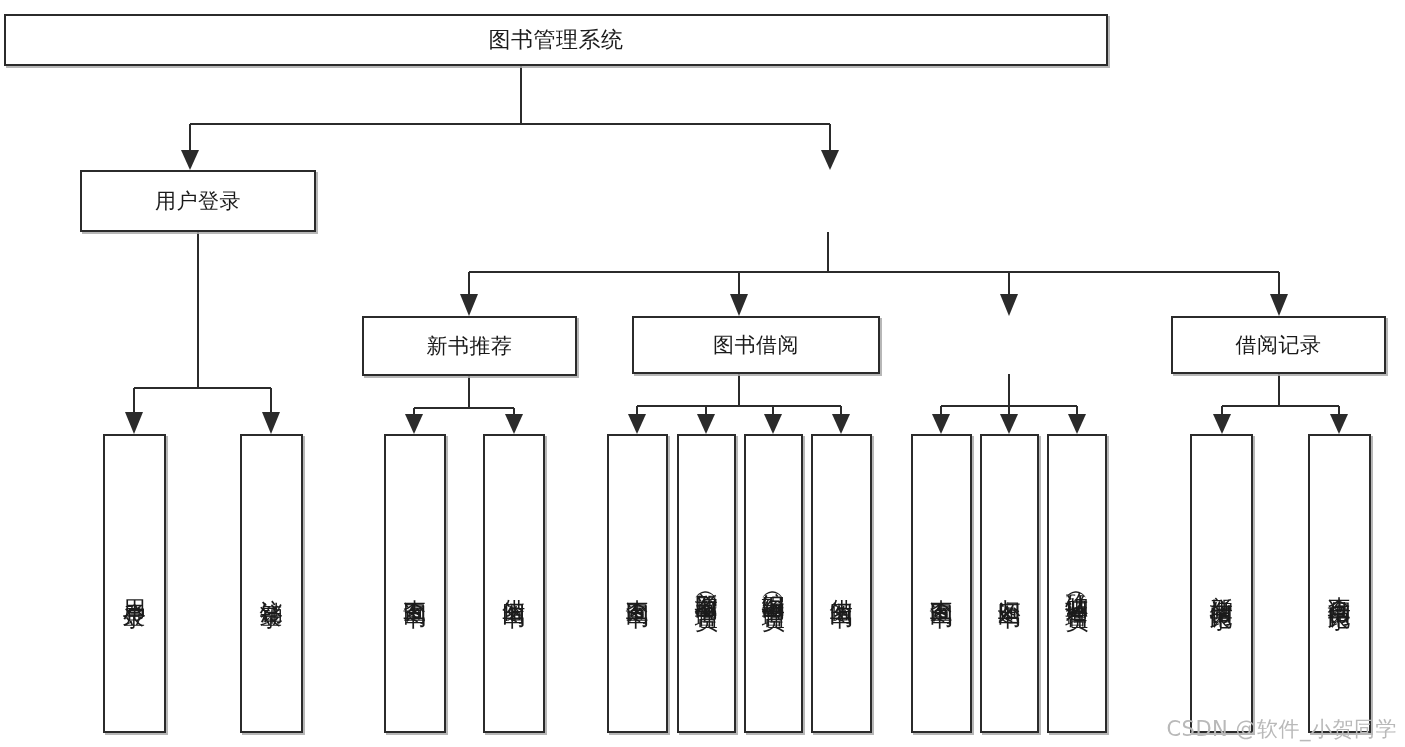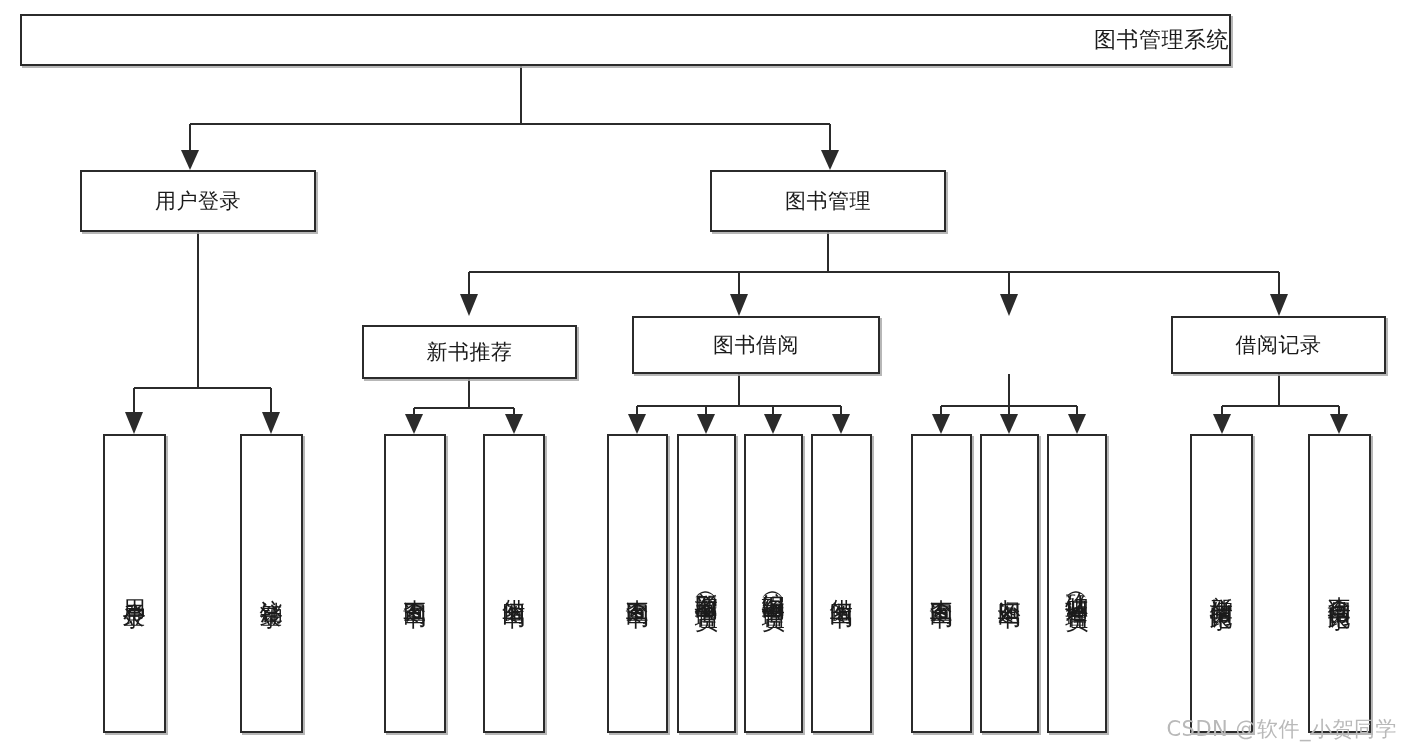--- a/index.html
+++ b/index.html
@@ -161,32 +161,29 @@
     <g>
       <path d="M1279,374 L1279,406"></path>
       <path d="M1222,406 L1339,406"></path>
       <path d="M1222,406 L1222,414"></path>
       <path d="M1339,406 L1339,414"></path>
       <polygon points="1213,414 1231,414 1222,434"></polygon>
       <polygon points="1330,414 1348,414 1339,434"></polygon>
     </g>
   </svg>
 
-  <div class="node horiz level0" style="left:20px; top:14px; width:1211px; height:52px;justify-content:flex-end;">
+  <div class="node horiz level0" style="left:4px; top:14px; width:1104px; height:52px;">
     <span class="label">图书管理系统</span>
   </div>
 
   <div class="node horiz level1" style="left:80px; top:170px; width:236px; height:62px;">
     <span class="label">用户登录</span>
   </div>
-  <div class="node horiz level1" style="left:710px; top:170px; width:236px; height:62px;">
-    <span class="label">图书管理</span>
-  </div>
-
-  <div class="node horiz level2" style="left:362px; top:316px; width:215px; height:54px;margin-top:9px;">
+
+  <div class="node horiz level2" style="left:362px; top:316px; width:215px; height:60px;">
     <span class="label">新书推荐</span>
   </div>
   <div class="node horiz level2" style="left:632px; top:316px; width:248px; height:58px;">
     <span class="label">图书借阅</span>
   </div>
   <div class="node horiz level2" style="left:1171px; top:316px; width:215px; height:58px;">
     <span class="label">借阅记录</span>
   </div>
 
   <div class="node vert" style="left:103px; top:434px; width:63px; height:299px;">

